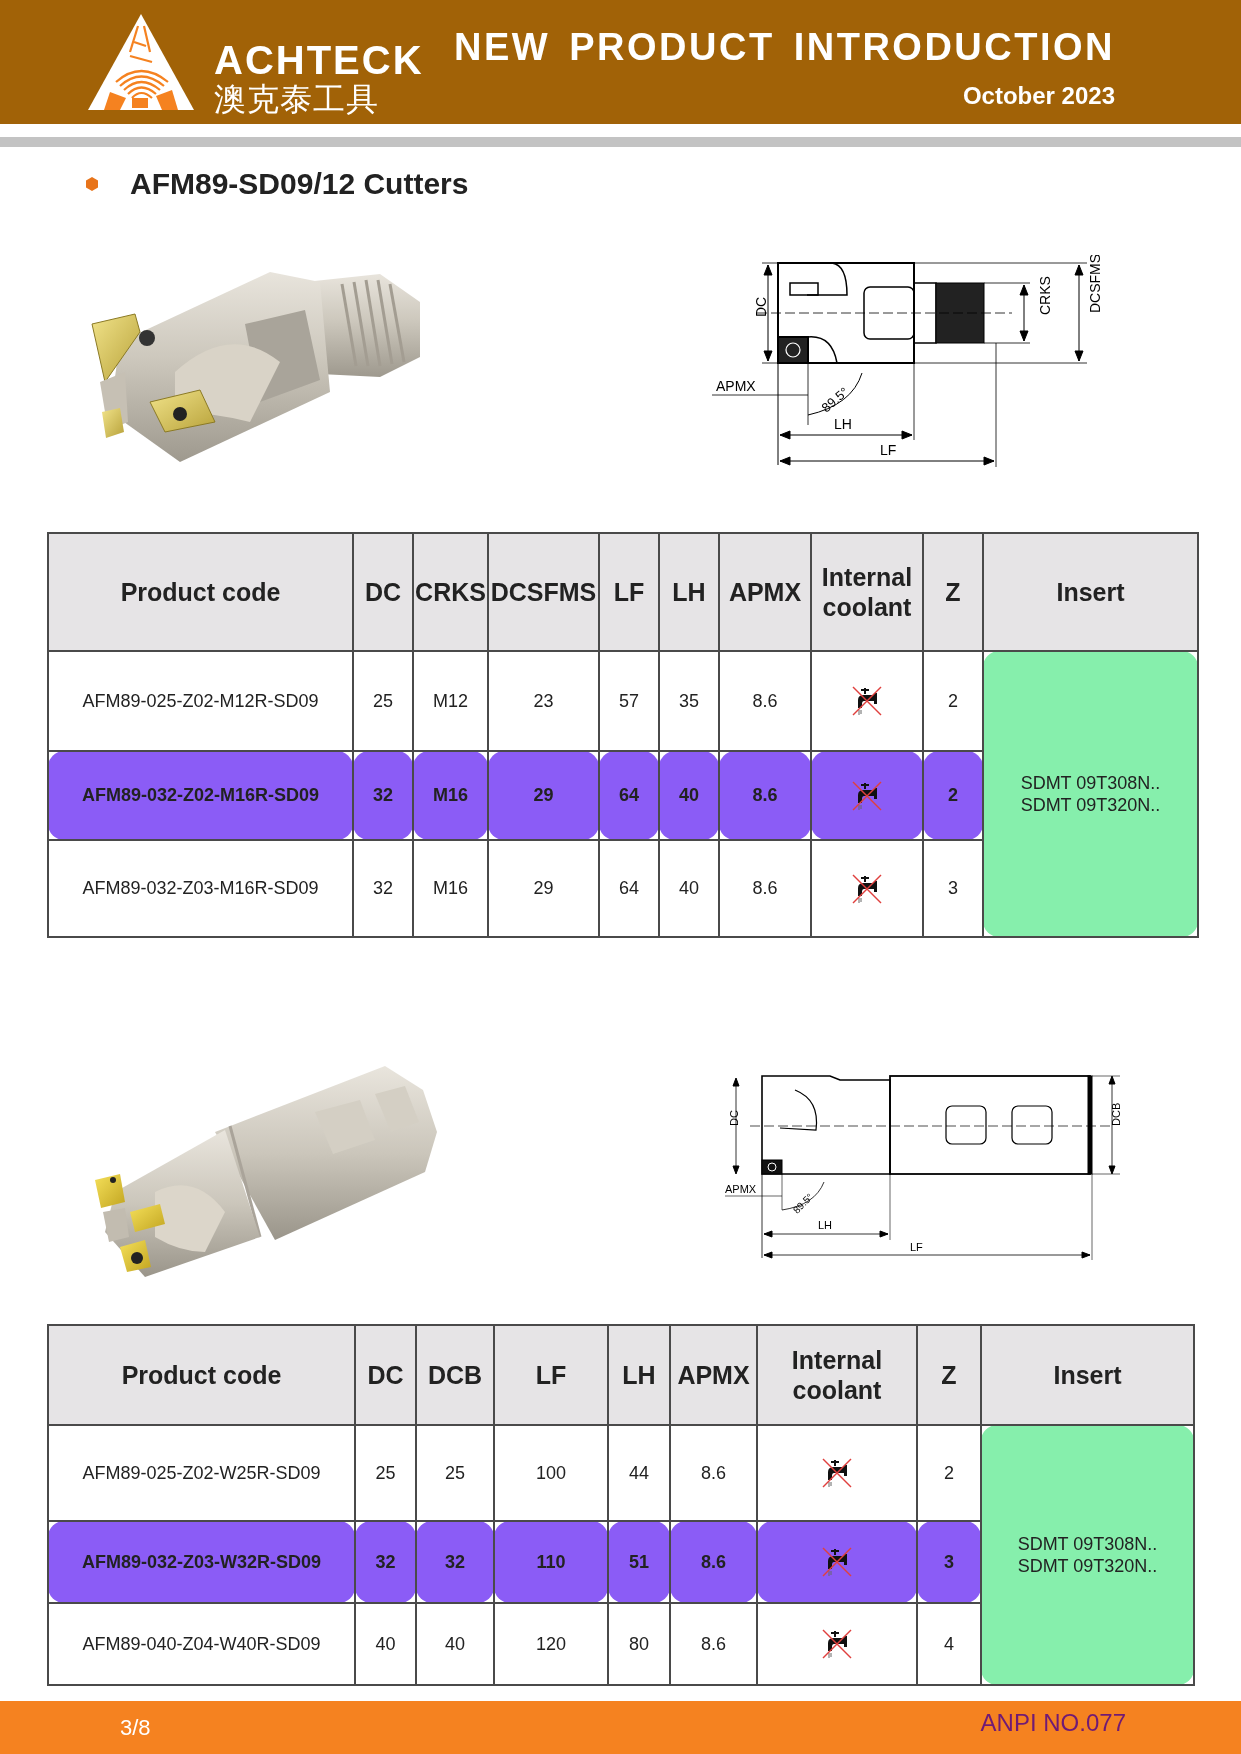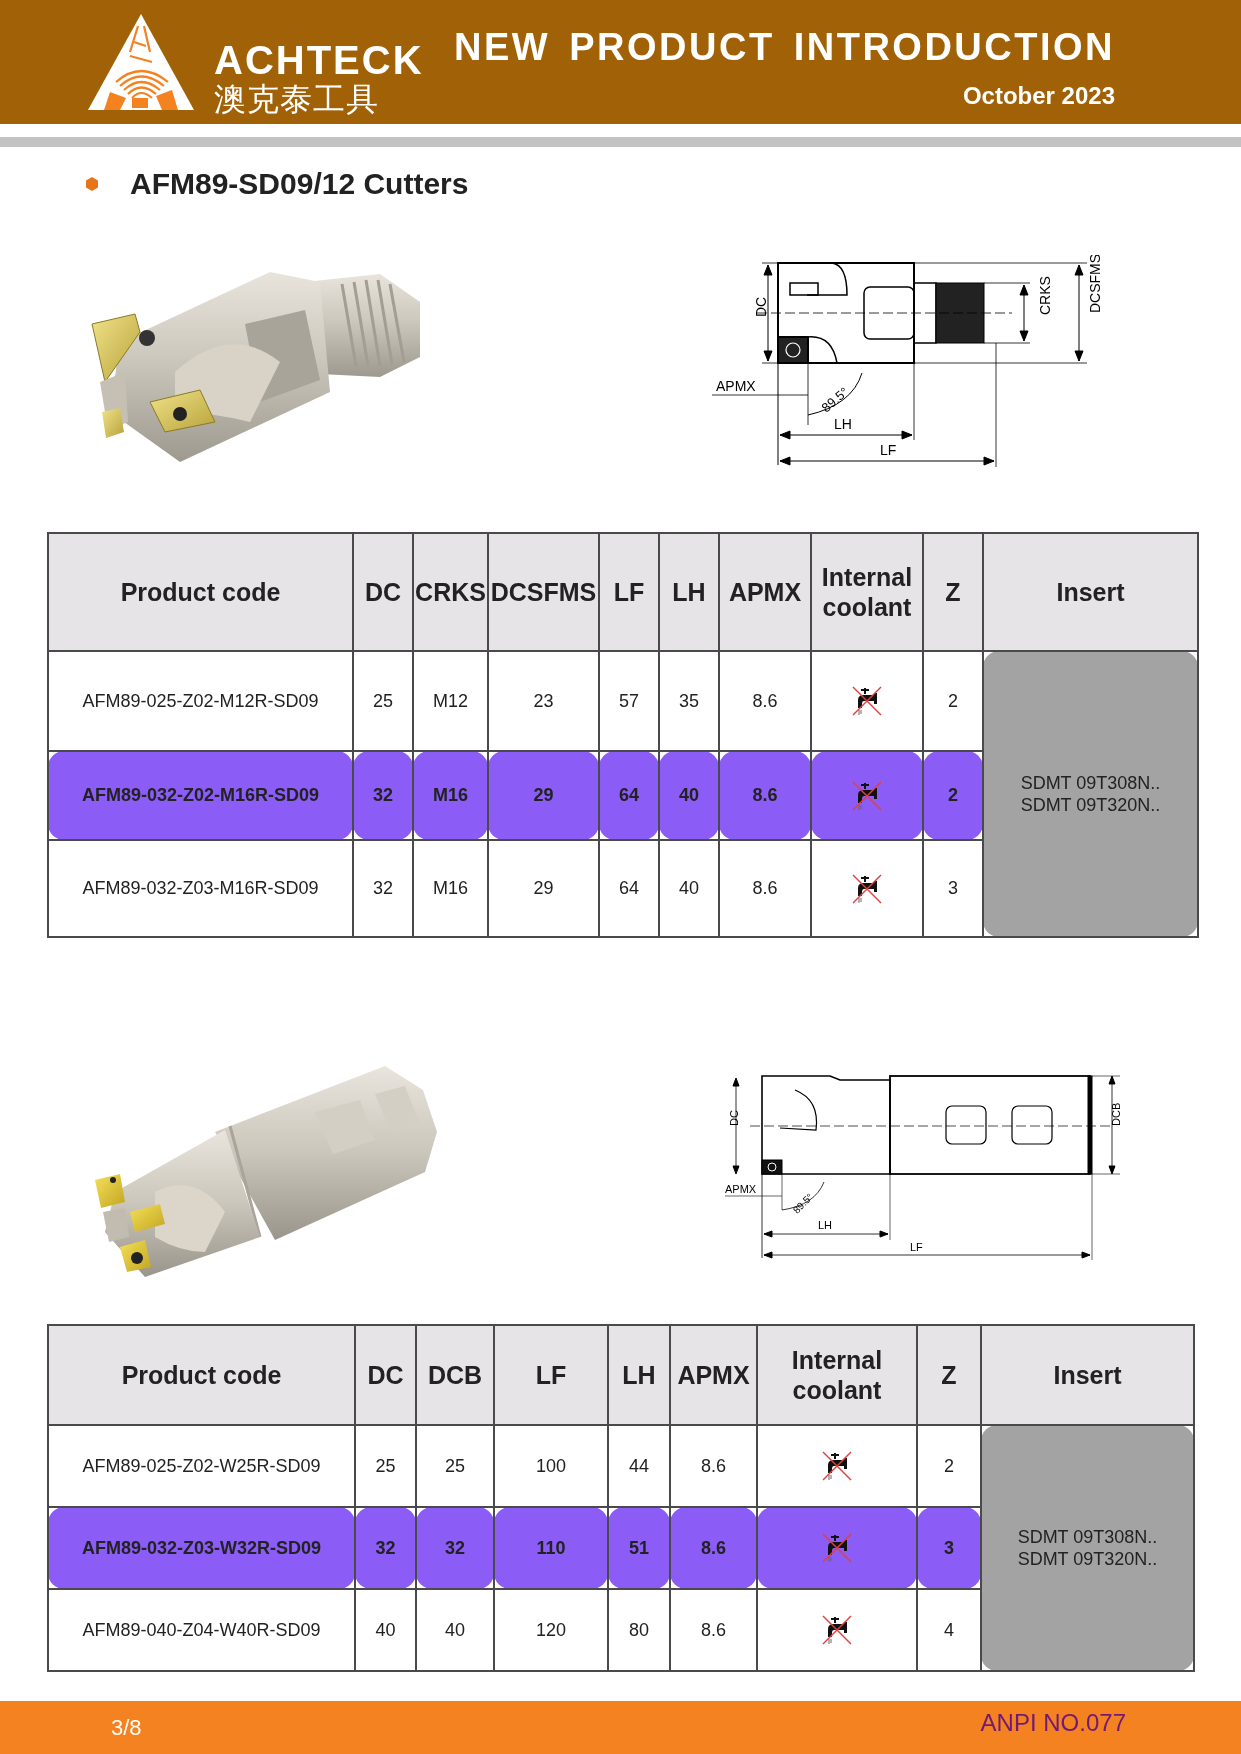--- a/index.html
+++ b/index.html
@@ -20,25 +20,25 @@
   .section-title-text { font-size: 30px; font-weight: bold; color: #222; }
 
   .product-img { position: absolute; }
   .drawing { position: absolute; }
 
   table.spec { position: absolute; border-collapse: collapse; table-layout: fixed; }
   table.spec th, table.spec td { border: 2px solid #4a4a4a; text-align: center; vertical-align: middle; }
   table.spec th { background: #e6e4e6; font-size: 25px; font-weight: bold; color: #222; line-height: 30px; }
   table.spec td { font-size: 18px; color: #222; background: #fff; border-radius: 16px; }
   table.spec tr.alt td.cell { background: #8b5cf6; font-weight: bold; }
-  table.spec td.insert { background: #a3a3a3; line-height: 22px; }
+  table.spec td.insert { background: #86efac; line-height: 22px; }
   .coolant-icon { display: inline-block; width: 34px; height: 34px; vertical-align: middle; }
 
   .footer { position: absolute; left: 0; top: 1701px; width: 1241px; height: 53px; background: #f58220; }
-  .footer-page { position: absolute; left: 111px; top: 14px; font-size: 22px; color: #fff; }
+  .footer-page { position: absolute; left: 120px; top: 14px; font-size: 22px; color: #fff; }
   .footer-url { position: absolute; left: 0; width: 1241px; top: 12px; text-align: center; font-size: 24px; color: #fff; }
   .footer-anpi { position: absolute; right: 115px; top: 8px; font-size: 24px; color: #701a75; }
 </style>
 </head>
 <body>
 
 <div class="header">
   <div class="logo">
     <svg class="logo-mark" viewBox="0 0 110 100">
       <polygon points="55,2 108,98 2,98" fill="#fff"></polygon>
@@ -329,21 +329,21 @@
       <th>DCB</th>
       <th>LF</th>
       <th>LH</th>
       <th>APMX</th>
       <th>Internal coolant</th>
       <th>Z</th>
       <th>Insert</th>
     </tr>
   </thead>
   <tbody>
-    <tr style="height:82px">
+    <tr style="height:96px">
       <td class="cell">AFM89-025-Z02-W25R-SD09</td>
       <td class="cell">25</td>
       <td class="cell">25</td>
       <td class="cell">100</td>
       <td class="cell">44</td>
       <td class="cell">8.6</td>
       <td class="cell">
         <svg class="coolant-icon" viewBox="0 0 34 34">
           <rect x="14" y="4" width="2" height="6" fill="#111"></rect>
             <rect x="11" y="5" width="8" height="2" fill="#111"></rect>

